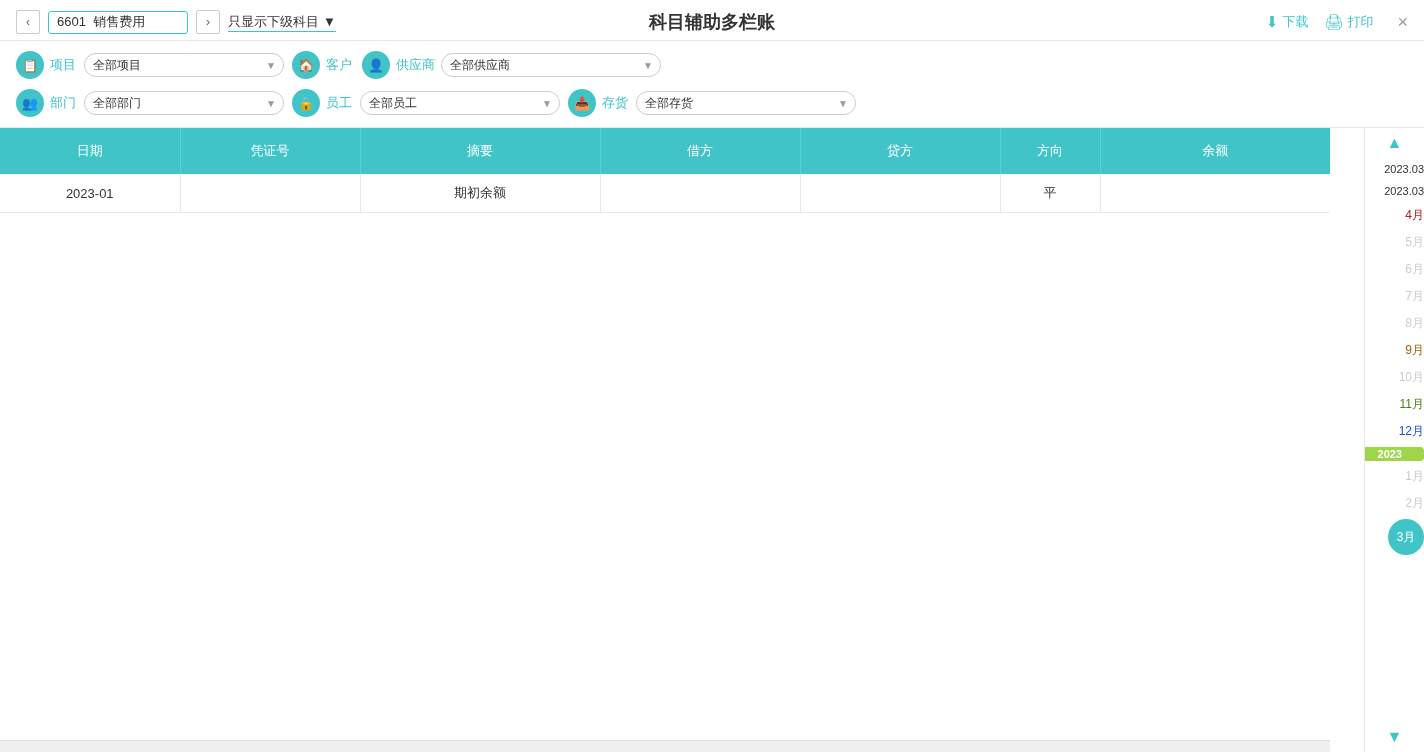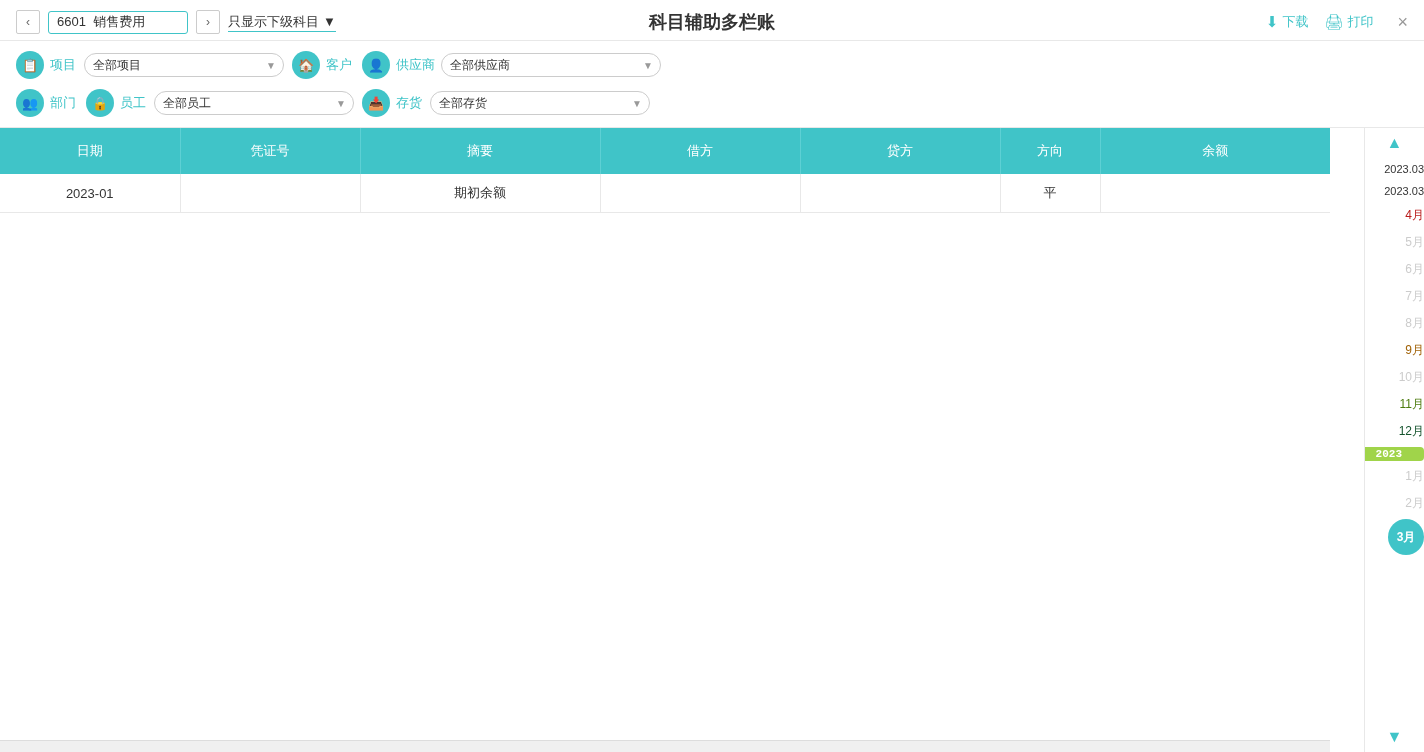--- a/index.html
+++ b/index.html
@@ -240,21 +240,21 @@
     .timeline-active-circle {
       width: 36px;
       height: 36px;
       border-radius: 50%;
       background: #40c4c8;
       color: #fff;
       display: flex;
       align-items: center;
       justify-content: center;
       font-size: 12px;
-      font-weight: bold;
+      font-weight: normal;
     }
   </style>
 </head>
 <body>
 
 <div class="window">
 
   <div class="title-bar">
     <div class="title-left">
       <button class="nav-btn">‹</button>
@@ -314,20 +314,25 @@
       </div>
     </div>
 
     <div style="width:100%; display:flex; gap:8px; align-items:center; margin-top:2px;">
 
       <div class="filter-group">
         <div class="filter-icon">
           <span style="font-size:13px;">👥</span>
         </div>
         <span class="filter-label">部门</span>
+        <div class="select-wrapper">
+          <select class="filter-select">
+            <option>全部部门</option>
+          </select>
+        </div>
       </div>
 
       <div class="filter-group">
         <div class="filter-icon">
           <span style="font-size:13px;">🔒</span>
         </div>
         <span class="filter-label">员工</span>
         <div class="select-wrapper">
           <select class="filter-select">
             <option>全部员工</option>
@@ -414,25 +419,25 @@
       <div class="timeline-item-wrap">
         <span style="font-size:12px; color:#a16207; padding:3px 0;">9月</span>
       </div>
       <div class="timeline-item-wrap">
         <span style="font-size:12px; color:#ccc; padding:3px 0;">10月</span>
       </div>
       <div class="timeline-item-wrap">
         <span style="font-size:12px; color:#4d7c0f; padding:3px 0;">11月</span>
       </div>
       <div class="timeline-item-wrap">
-        <span style="font-size:12px; color:#14532d; padding:3px 0;">12月</span>
-      </div>
-
-      <div class="timeline-item-wrap">
-        <span class="year-badge" style="background:#a0d44a; color:#fff; border-radius:4px; padding:1px 22px; font-size:11px; font-weight:bold;font-family:Liberation Mono, monospace;">2023</span>
+        <span style="font-size:12px; color:#1d4ed8; padding:3px 0;">12月</span>
+      </div>
+
+      <div class="timeline-item-wrap">
+        <span class="year-badge" style="background:#a0d44a; color:#fff; border-radius:4px; padding:1px 22px; font-size:11px; font-weight:bold;">2023</span>
       </div>
 
       <div class="timeline-item-wrap">
         <span style="font-size:12px; color:#ccc; padding:3px 0;">1月</span>
       </div>
       <div class="timeline-item-wrap">
         <span style="font-size:12px; color:#ccc; padding:3px 0;">2月</span>
       </div>
 
       <div class="timeline-item-wrap">

